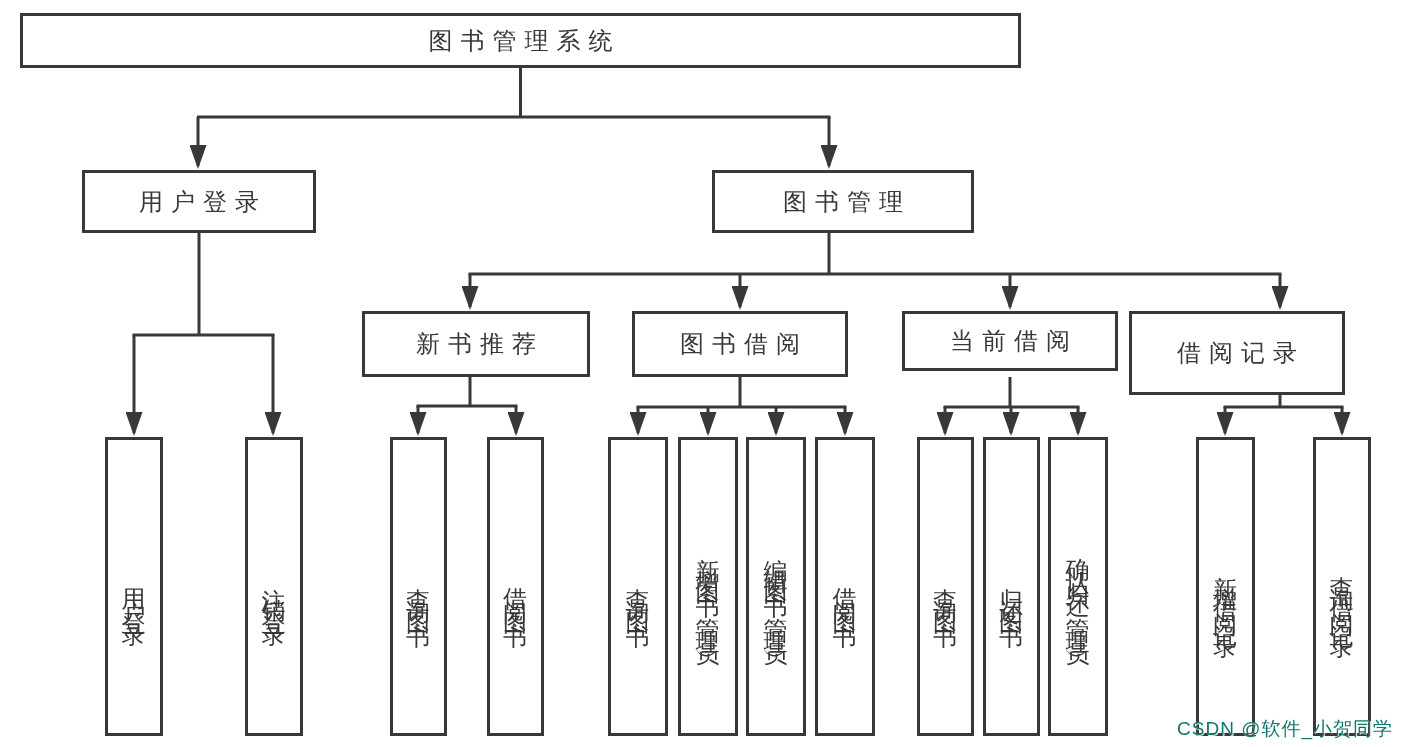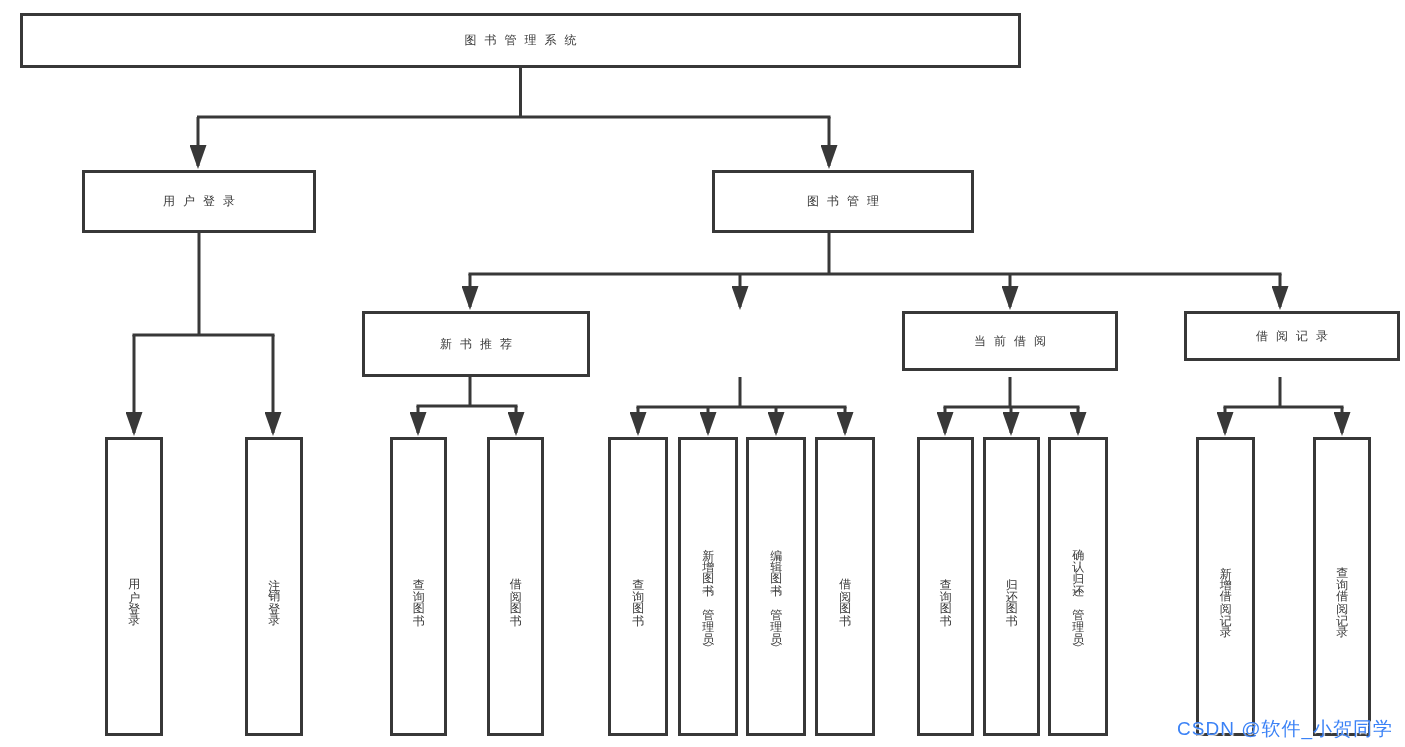--- a/index.html
+++ b/index.html
@@ -5,33 +5,33 @@
   html,body{margin:0;padding:0;background:#ffffff;}
   .canvas{
     position:relative;width:1405px;height:747px;background:#ffffff;overflow:hidden;
     font-family:"Liberation Sans","DejaVu Sans",sans-serif;color:#383838;
   }
   .wires{position:absolute;left:0;top:0;z-index:1;}
   .box{
     position:absolute;box-sizing:border-box;background:#ffffff;
     border:3px solid #383838;z-index:2;
     display:flex;align-items:center;justify-content:center;
-    font-size:12px;color:#383838;
+    font-size:24px;color:#383838;
   }
   .hbox{letter-spacing:8px;text-indent:8px;white-space:nowrap;}
   .vlabel{
     writing-mode:vertical-rl;
     letter-spacing:12px;
     padding-top:12px;
     line-height:1.05;
     white-space:nowrap;
   }
   .watermark{
     position:absolute;right:12px;bottom:5px;z-index:5;
-    font-size:19px;color:#3b82f6;letter-spacing:1px;
+    font-size:19px;color:#0f766e;letter-spacing:1px;
     text-shadow:1px 1px 1px #ffffff;
     white-space:nowrap;
   }
 </style>
 </head>
 <body>
 
 <div class="canvas">
 
   <svg class="wires" width="1405" height="747" viewBox="0 0 1405 747">
@@ -77,22 +77,23 @@
       <line x1="1342" y1="407" x2="1342" y2="433" marker-end="url(#ah)"></line>
     </g>
   </svg>
 
   <div class="box hbox" style="left:20px;top:13px;width:1001px;height:55px">图书管理系统</div>
 
   <div class="box hbox" style="left:82px;top:170px;width:234px;height:63px">用户登录</div>
   <div class="box hbox" style="left:712px;top:170px;width:262px;height:63px">图书管理</div>
 
   <div class="box hbox" style="left:362px;top:311px;width:228px;height:66px">新书推荐</div>
+  <div class="box hbox" style="left:632px;top:311px;width:216px;height:66px">图书借阅</div>
   <div class="box hbox" style="left:902px;top:311px;width:216px;height:60px">当前借阅</div>
-  <div class="box hbox" style="left:1184px;top:311px;width:216px;height:50px">借阅记录</div>
+  <div class="box hbox" style="left:1129px;top:311px;width:216px;height:84px">借阅记录</div>
 
   <div class="box" style="left:105px;top:437px;width:58px;height:299px">
     <span class="vlabel">用户登录</span>
   </div>
   <div class="box" style="left:245px;top:437px;width:58px;height:299px">
     <span class="vlabel">注销登录</span>
   </div>
 
   <div class="box" style="left:390px;top:437px;width:57px;height:299px">
     <span class="vlabel">查询图书</span>

